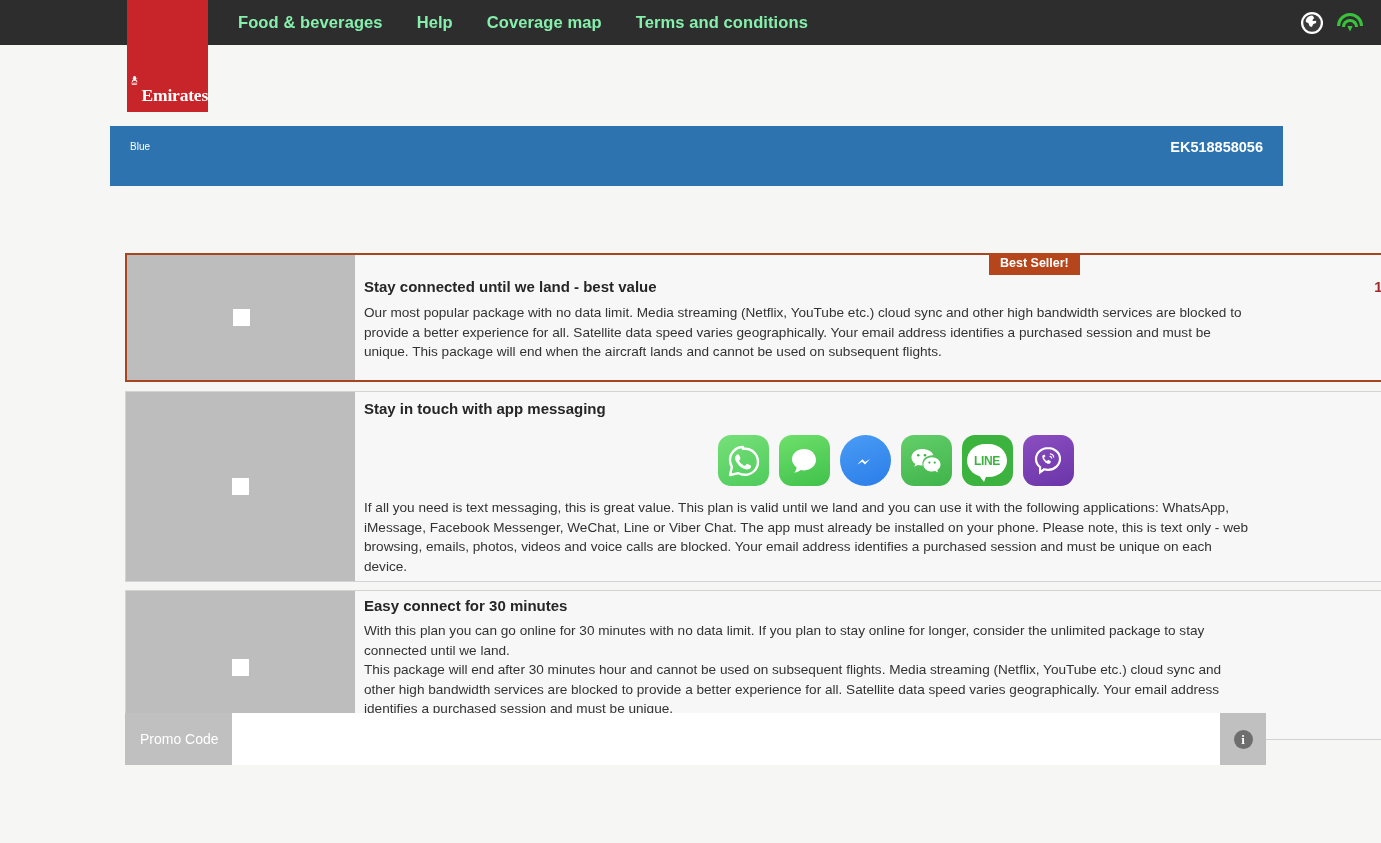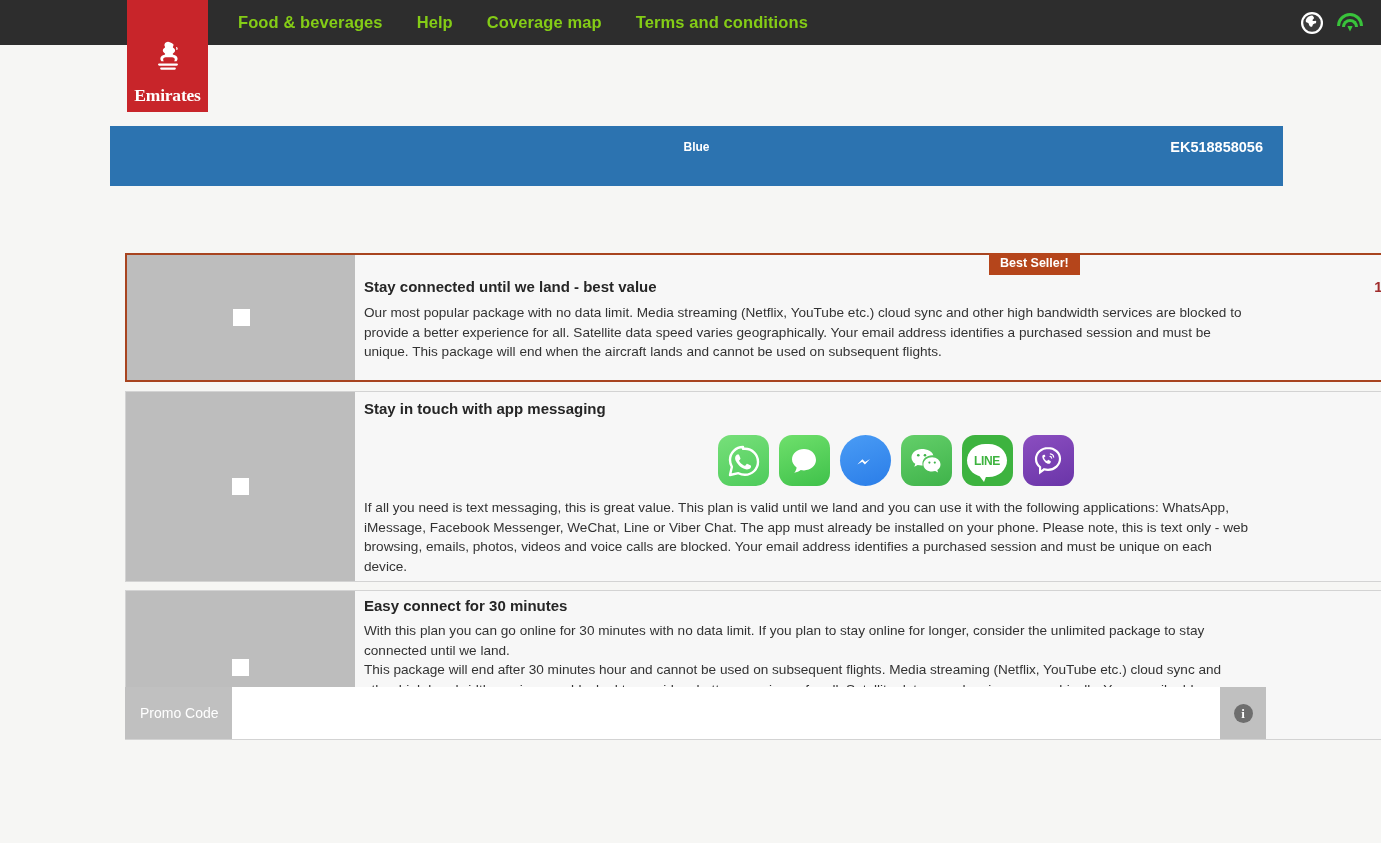--- a/index.html
+++ b/index.html
@@ -11,21 +11,21 @@
   }
   .page { position: relative; width: 1381px; height: 843px; background: #f6f6f4; }
 
   
   .topbar {
     position: absolute; top: 0; left: 0; width: 1381px; height: 45px;
     background: #2d2d2d; display: flex; align-items: center;
   }
   .nav-links { display: flex; align-items: center; margin-left: 238px; gap: 0; }
   .nav-link {
-    color: #84cc16; font-size: 16.5px; font-weight: bold;
+    color: #86efac; font-size: 16.5px; font-weight: bold;
     padding: 0 17px; cursor: pointer; white-space: nowrap; letter-spacing: .1px;
   }
   .nav-link:first-child { padding-left: 0; }
   .topbar-icons {
     position: absolute; right: 18px; top: 0; height: 45px;
     display: flex; align-items: center; gap: 14px;
   }
   .globe-ic {
     width: 22px; height: 22px; border-radius: 50%; background: #ffffff;
     display: flex; align-items: center; justify-content: center;
@@ -41,37 +41,37 @@
   .wifi-ic i.b { width: 16px; height: 8px; top: 7px; }
   .wifi-ic i.c {
     width: 6px; height: 6px; top: 14px; border: none;
     background: #39c33b; border-radius: 1px 1px 0 0;
     clip-path: polygon(0 0, 100% 0, 50% 100%);
   }
 
   
   .logo-block {
     position: absolute; left: 127px; top: 0; width: 81px; height: 112px;
-    background: #c8252a; display: flex; flex-direction: column;
-    align-items: center; justify-content: flex-end; padding-bottom: 6px;
+    background: #c8252a; display: flex; flex-direction: row;
+    align-items: flex-end; justify-content: flex-end; padding-bottom: 6px;
   }
   .logo-mark { width: 46px; height: 46px; margin-bottom: 1px; }
   .logo-word {
     color: #ffffff; font-size: 17.5px; font-weight: bold;
     font-family: "Liberation Serif", serif; letter-spacing: -0.2px;
   }
 
   
   .pax-bar {
     position: absolute; left: 110px; top: 126px; width: 1173px; height: 60px;
     background: #2c73b0; color: #ffffff;
     padding: 11px 20px 0 20px;
   }
   .pax-name { font-size: 14.5px; font-weight: bold; line-height: 20px; }
-  .pax-tier { font-size: 12px; font-weight: bold; line-height: 20px; text-align: center; }
+  .pax-tier { font-size: 10px; font-weight: normal; line-height: 20px; }
   .pax-pnr {
     position: absolute; right: 20px; top: 11px;
     font-size: 14.5px; font-weight: bold; line-height: 20px;
   }
 
   
   .card {
     position: absolute; left: 125px; width: 1345px;
     display: flex; background: #f7f7f7; margin-top: 47px;
   }
@@ -145,21 +145,21 @@
     display: flex; align-items: center; justify-content: center; position: relative;
   }
   .line-bubble:after {
     content: ""; position: absolute; bottom: -5px; left: 11px;
     border-left: 6px solid transparent; border-right: 3px solid transparent;
     border-top: 8px solid #ffffff;
   }
 
   
   .promo-row {
-    position: absolute; left: 125px; top: 687px; width: 1141px; height: 52px;
+    position: absolute; left: 125px; top: 713px; width: 1141px; height: 52px;
     display: flex;
   }
   .promo-label {
     width: 107px; flex: 0 0 107px; background: #c0c0c0; color: #ffffff;
     font-size: 14px; display: flex; align-items: center;
     padding-left: 15px;
   }
   .promo-input {
     flex: 1; background: #ffffff; border: none; outline: none;
     font-size: 14px; padding: 0 12px; font-family: "Liberation Sans", sans-serif;

